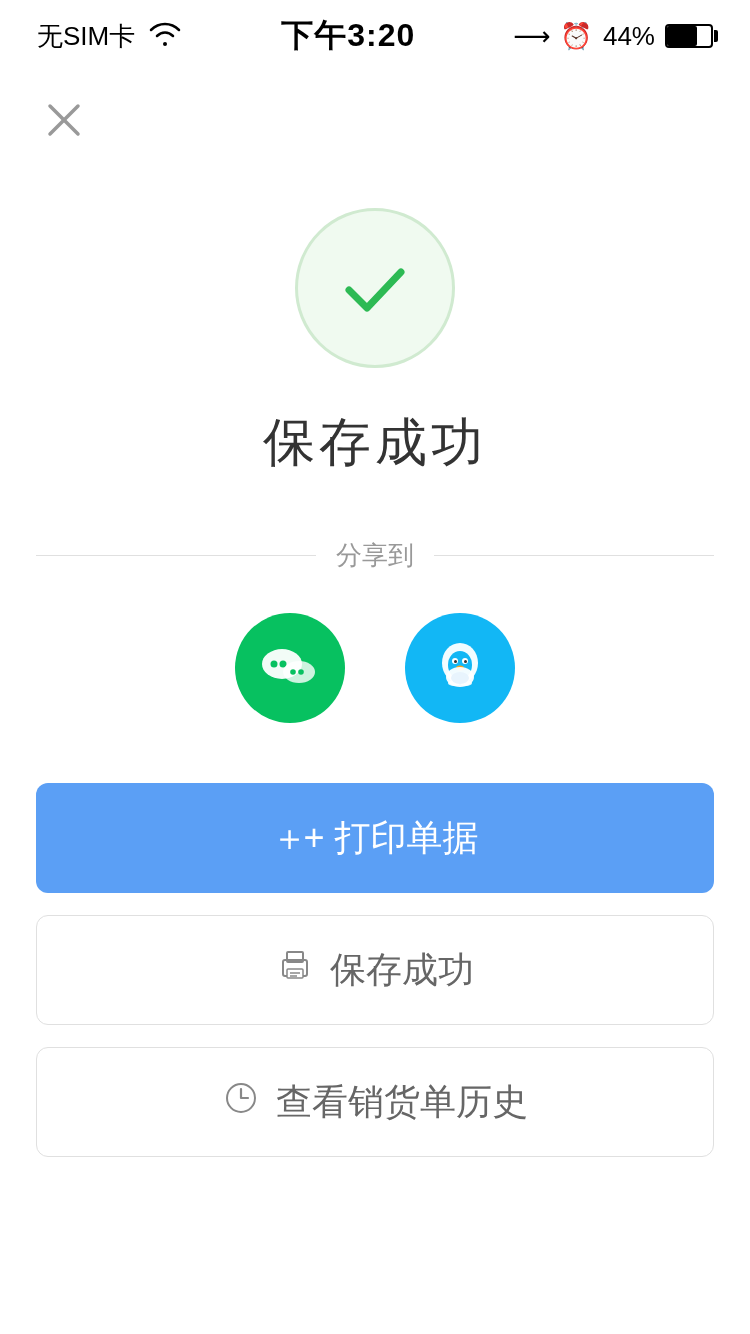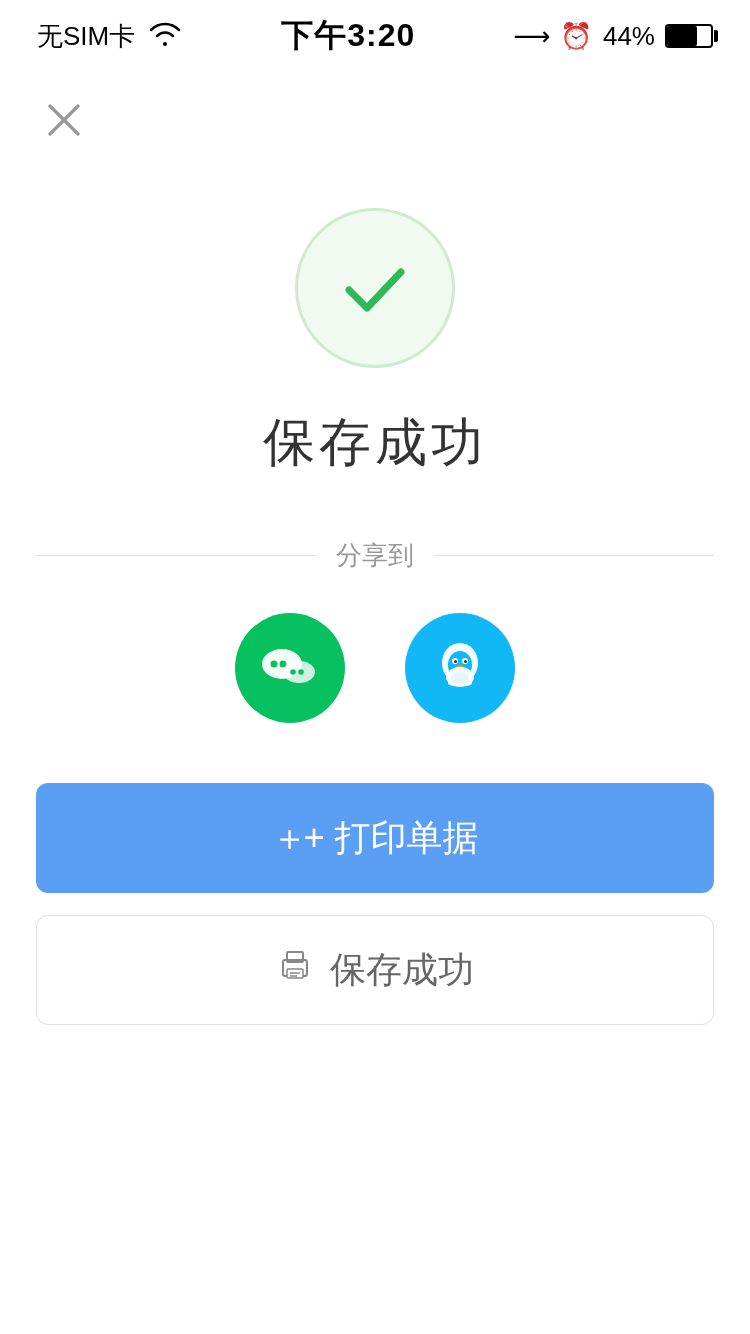--- a/index.html
+++ b/index.html
@@ -326,16 +326,25 @@
           <rect x="7" y="13" width="24" height="16" rx="2" stroke="#888" stroke-width="2" fill="none"></rect>
           <rect x="11" y="5" width="16" height="10" rx="1" stroke="#888" stroke-width="2" fill="none"></rect>
           <rect x="11" y="22" width="16" height="9" rx="1" fill="white" stroke="#888" stroke-width="1.5"></rect>
           <line x1="14" y1="26" x2="24" y2="26" stroke="#888" stroke-width="1.5"></line>
           <line x1="14" y1="29" x2="21" y2="29" stroke="#888" stroke-width="1.5"></line>
         </svg>
       </span>
       <span>保存成功</span>
     </button>
 
+    <button class="btn-secondary">
+      <span>
+        <svg width="38" height="38" viewBox="0 0 38 38" fill="none">
+          <circle cx="19" cy="19" r="14" stroke="#888" stroke-width="2" fill="none"></circle>
+          <polyline points="19,10 19,19 26,19" stroke="#888" stroke-width="2.2" stroke-linecap="round" stroke-linejoin="round" fill="none"></polyline>
+        </svg>
+      </span>
+      <span>查看销货单历史</span>
+    </button>
 
   </div>
 
 </div>
 
 </body></html>

